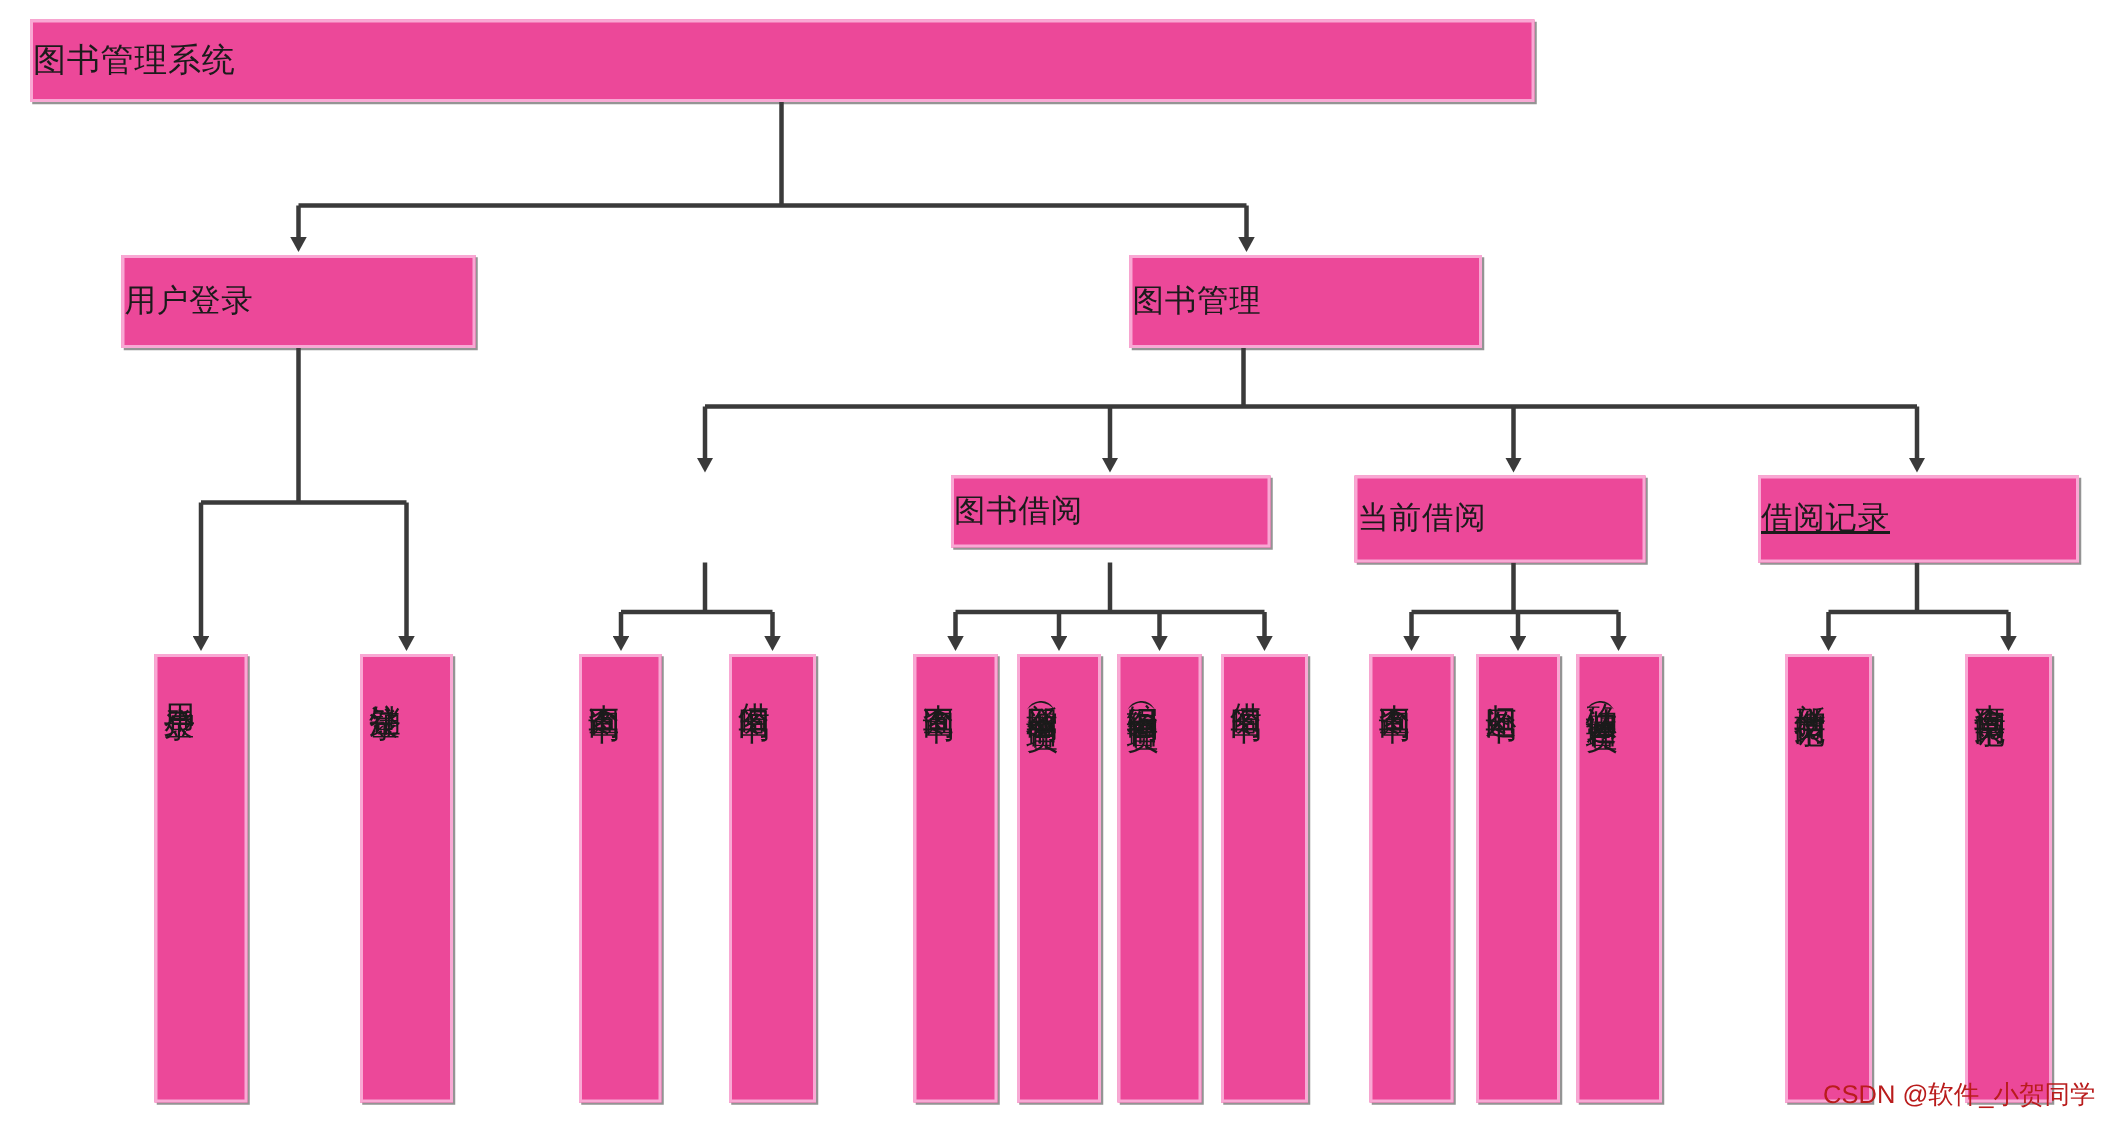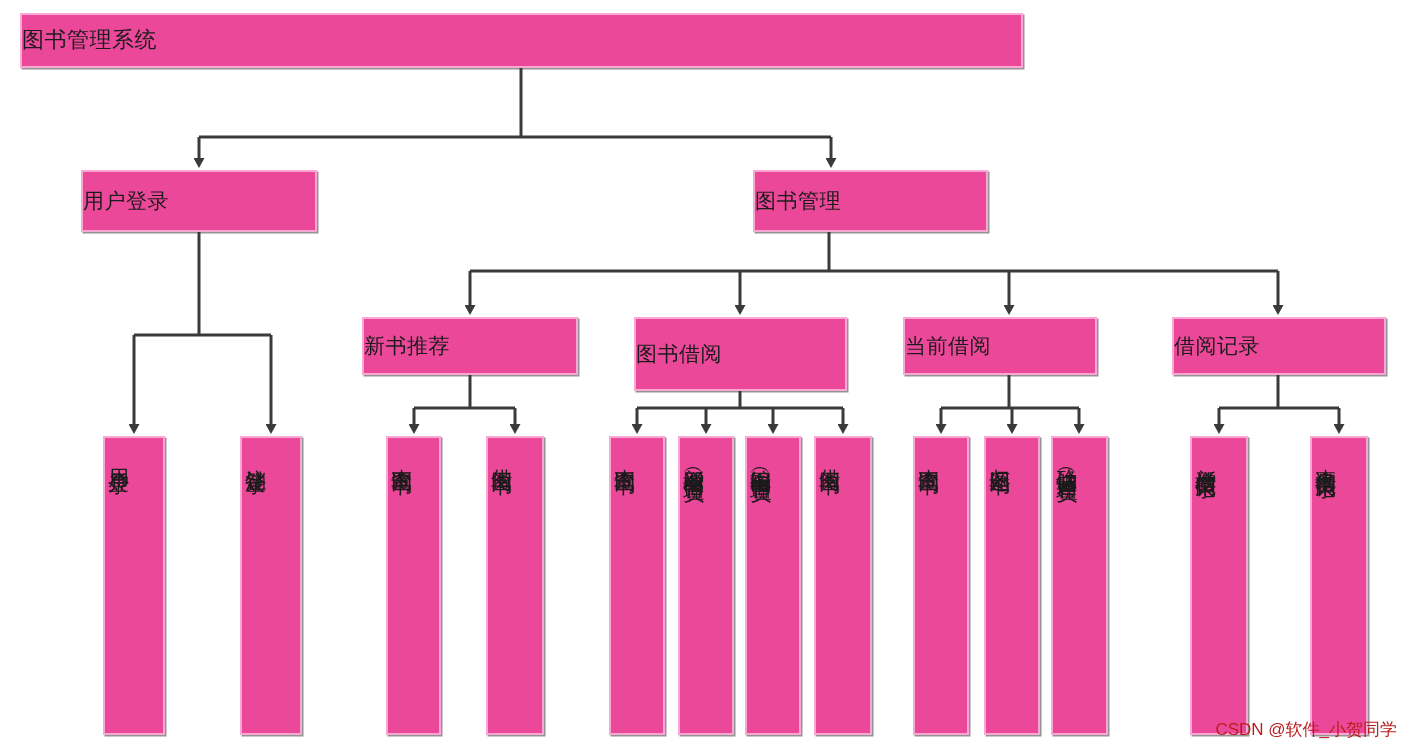--- a/index.html
+++ b/index.html
@@ -129,30 +129,27 @@
     <span class="label">图书管理系统</span>
   </div>
 
   <div class="node horiz" style="left:81px; top:170px; width:236px; height:62px;">
     <span class="label">用户登录</span>
   </div>
   <div class="node horiz" style="left:712px; top:170px; width:235px; height:62px;margin-left:41px;">
     <span class="label">图书管理</span>
   </div>
 
-  <div class="node horiz" style="left:362px; top:317px; width:216px; height:58px;">
-    <span class="label">新书推荐</span>
-  </div>
-  <div class="node horiz" style="left:634px; top:317px; width:213px; height:74px;">
+  <div class="node horiz" style="left:634px; top:317px; width:213px; height:48px;">
     <span class="label">图书借阅</span>
   </div>
   <div class="node horiz" style="left:903px; top:317px; width:194px; height:58px;">
     <span class="label">当前借阅</span>
   </div>
-  <div class="node horiz" style="left:1172px; top:317px; width:214px; height:58px;">
+  <div class="node horiz" style="left:1172px; top:317px; width:214px; height:58px;text-decoration:underline;">
     <span class="label">借阅记录</span>
   </div>
 
   <div class="node leaf" style="left:103px; top:436px; width:62px; height:299px;">
     <span class="label">用户登录</span>
   </div>
   <div class="node leaf" style="left:240px; top:436px; width:62px; height:299px;">
     <span class="label">注销登录</span>
   </div>
 

